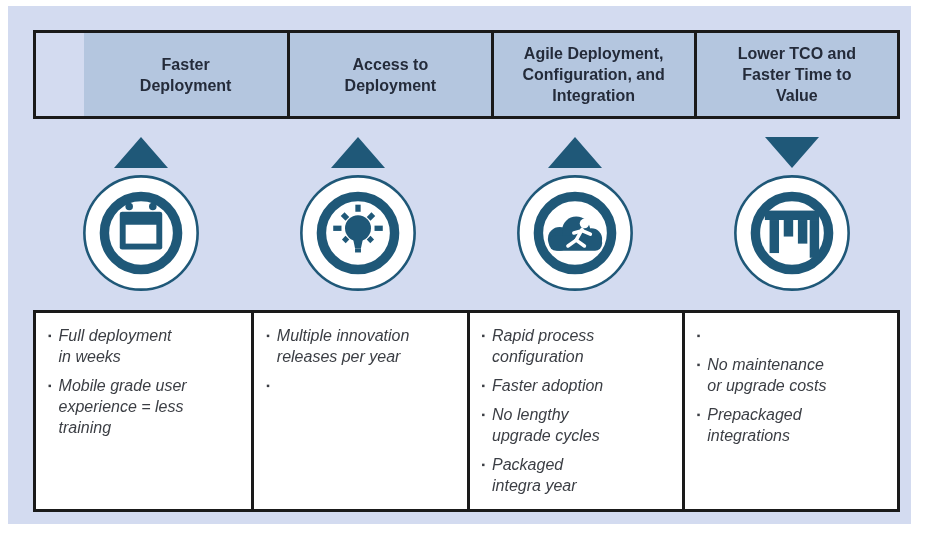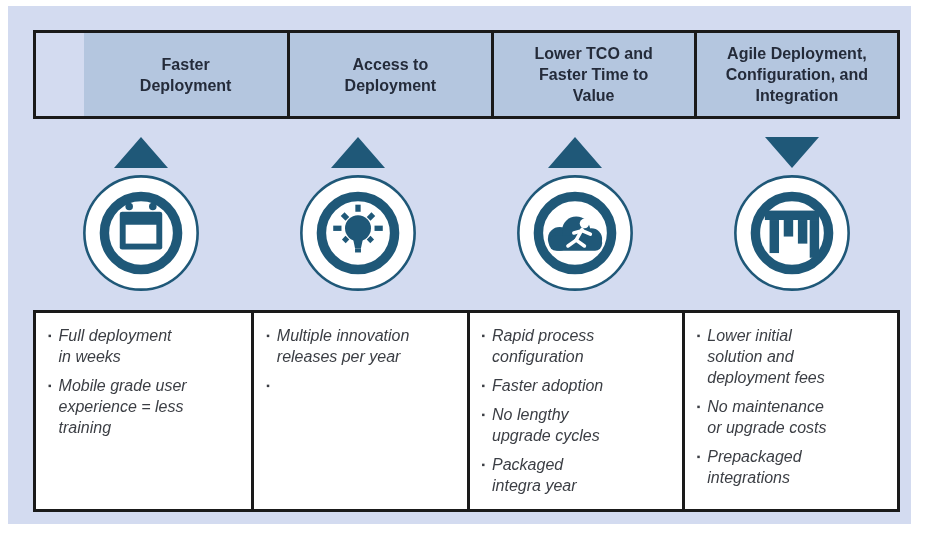--- a/index.html
+++ b/index.html
@@ -75,28 +75,28 @@
   <div class="grid-row headers">
     <div class="hcell">
       <span>Faster
 Deployment</span>
     </div>
     <div class="hcell">
       <span>Access to
 Deployment</span>
     </div>
     <div class="hcell">
+      <span>Agile Deployment,
+Configuration, and
+Integration</span>
+    </div>
+    <div class="hcell">
       <span>Lower TCO and
 Faster Time to
 Value</span>
-    </div>
-    <div class="hcell">
-      <span>Agile Deployment,
-Configuration, and
-Integration</span>
     </div>
   </div>
 
   <div class="grid-row arrows">
     <div class="acell">
         <div class="tri up"></div>
       </div>
     <div class="acell">
         <div class="tri up"></div>
       </div>
@@ -229,23 +229,20 @@
           <span class="tx">Packaged
 integra year</span>
         </li>
       </ul>
     </div>
 
     <div class="bcell">
       <ul class="blist">
         <li>
           <span class="mk">▪</span>
-          <span class="tx">Lower initial
-solution and
-deployment fees</span>
         </li>
         <li>
           <span class="mk">▪</span>
           <span class="tx">No maintenance
 or upgrade costs</span>
         </li>
         <li>
           <span class="mk">▪</span>
           <span class="tx">Prepackaged
 integrations</span>

